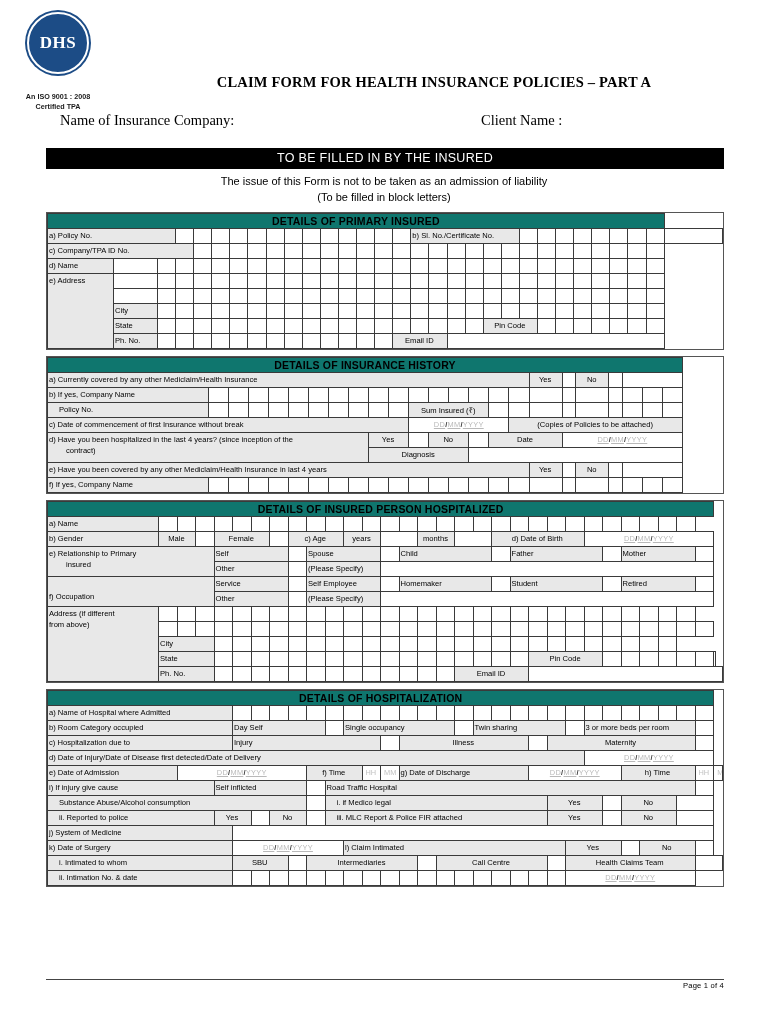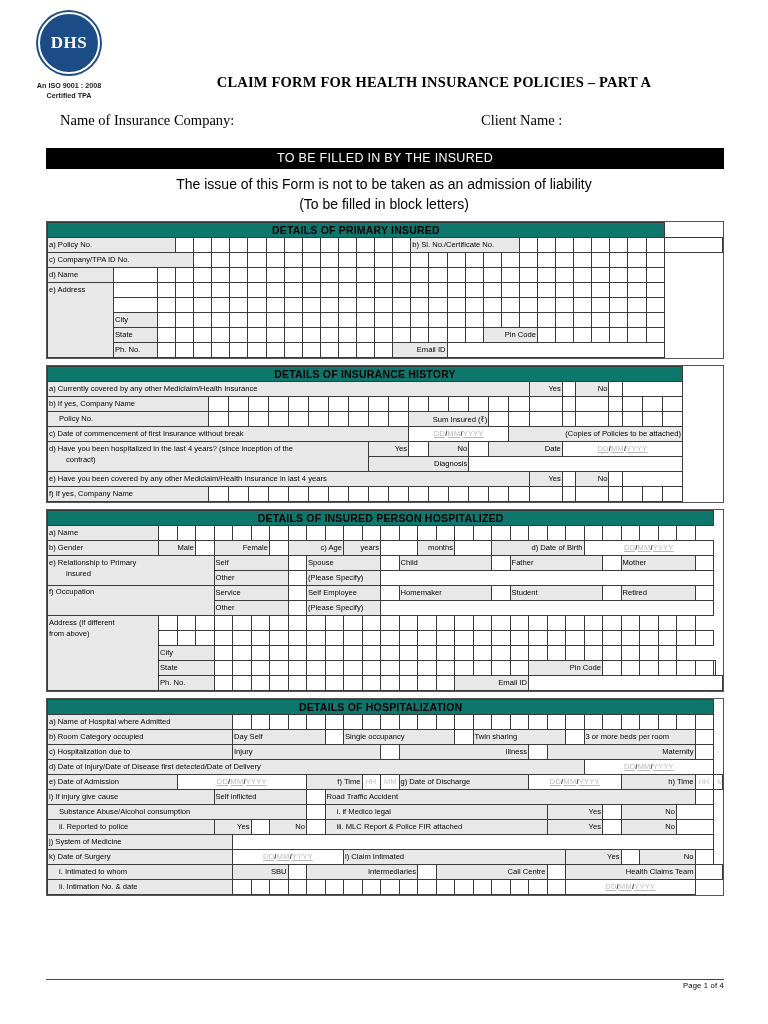--- a/index.html
+++ b/index.html
@@ -10,38 +10,38 @@
     font-family: "Liberation Sans", sans-serif;
     color: #000;
     overflow: hidden;
     position: relative;
   }
 
   
   #header { position: relative; height: 108px; }
 
   #logo-block {
-    position: absolute; left: 21px; top: 12px;
+    position: absolute; left: 10px; top: 12px;
     width: 96px; text-align: center;
   }
   .logo-oval {
     width: 62px; height: 62px; margin: 0 auto;
     border-radius: 50%;
     background: #1c4c86;
     border: 2px solid #ffffff;
     box-shadow: 0 0 0 2px #1c4c86;
     display: flex; align-items: center; justify-content: center;
   }
   .logo-oval span {
     color: #fff; font-family: "Liberation Serif", serif;
     font-weight: bold; font-size: 17px; letter-spacing: .5px;
   }
   .iso-line {
     font-size: 7.2px; font-weight: bold; line-height: 1.35;
-    margin-top: 7px; color: #1b1b1b;
+    margin-top: 18px; color: #1b1b1b;
   }
 
   #main-title {
     position: absolute; left: 120px; right: 20px; top: 74px;
     text-align: center;
     font-family: "Liberation Serif", serif;
     font-size: 14.5px; font-weight: bold;
     letter-spacing: .2px;
   }
 
@@ -56,21 +56,21 @@
   
   #banner {
     margin: 6px 44px 0 46px;
     background: #000; color: #fff;
     text-align: center;
     font-size: 12.5px; font-weight: normal;
     letter-spacing: .3px;
     padding: 3px 0 4px 0;
   }
   .note {
-    text-align: center; font-size: 14px; line-height: 1.45;
+    text-align: center; font-size: 11px; line-height: 1.45;
     margin-top: 5px;
   }
 
   
   .section {
     margin: 6px 44px 0 46px;
     border: 1.6px solid #555;
     background: #fff;
   }
   table.grid {
@@ -82,21 +82,21 @@
   table.grid td {
     border: 1px solid #3a3a3a;
     height: 15px;
     padding: 0 1px;
     vertical-align: middle;
     overflow: hidden;
     white-space: nowrap;
   }
   
   td.lbl { background: #e8e8e8; padding-left: 3px; font-size: 7.6px; }
-  td.lbl.ctr { text-align: right; padding-left: 0; }
+  td.lbl.ctr { text-align: center; padding-left: 0; }
   td.box { background: #fff; }
   td.sec-head {
     background: #0f766e; text-align: center;
     font-weight: bold; font-size: 10.5px;
     height: 17px; letter-spacing: .2px;
   }
   .sub { padding-left: 11px !important; }
   .sub2 { padding-left: 17px !important; }
 
   
@@ -598,21 +598,21 @@
     <td class="lbl" colspan="4">Mother</td>
     <td class="box"></td>
   </tr>
   <tr>
     <td class="lbl" colspan="4">Other</td>
     <td class="box"></td>
     <td class="lbl" colspan="4">(Please Specify)</td>
     <td class="box" colspan="18"></td>
   </tr>
   <tr>
-    <td class="lbl" colspan="9" rowspan="2" style="vertical-align:top;padding-top:1px">f)  Occupation</td>
+    <td class="lbl" colspan="9" rowspan="2" style="vertical-align:top;padding-top:15px">f)  Occupation</td>
     <td class="lbl" colspan="4">Service</td>
     <td class="box"></td>
     <td class="lbl" colspan="4">Self Employee</td>
     <td class="box"></td>
     <td class="lbl" colspan="5">Homemaker</td>
     <td class="box"></td>
     <td class="lbl" colspan="5">Student</td>
     <td class="box"></td>
     <td class="lbl" colspan="4">Retired</td>
     <td class="box"></td>
@@ -851,21 +851,21 @@
       </span>
     </td>
     <td class="lbl ctr" colspan="4">h)  Time</td>
     <td class="box"><span class="tph">HH</span></td>
     <td class="box"><span class="tph">MM</span></td>
   </tr>
   <tr>
     <td class="lbl" colspan="9">i)   If injury give cause</td>
     <td class="lbl" colspan="5">Self inflicted</td>
     <td class="box"></td>
-    <td class="lbl" colspan="20">Road Traffic Accident</td>
+    <td class="lbl" colspan="20">Road Traffic Hospital</td>
     <td class="box"></td>
   </tr>
   <tr>
     <td class="lbl sub" colspan="14">Substance Abuse/Alcohol consumption</td>
     <td class="box"></td>
     <td class="lbl sub" colspan="12">i.  if Medico legal</td>
     <td class="lbl ctr" colspan="3">Yes</td>
     <td class="box"></td>
     <td class="lbl ctr" colspan="3">No</td>
     <td class="box" colspan="2"></td>

